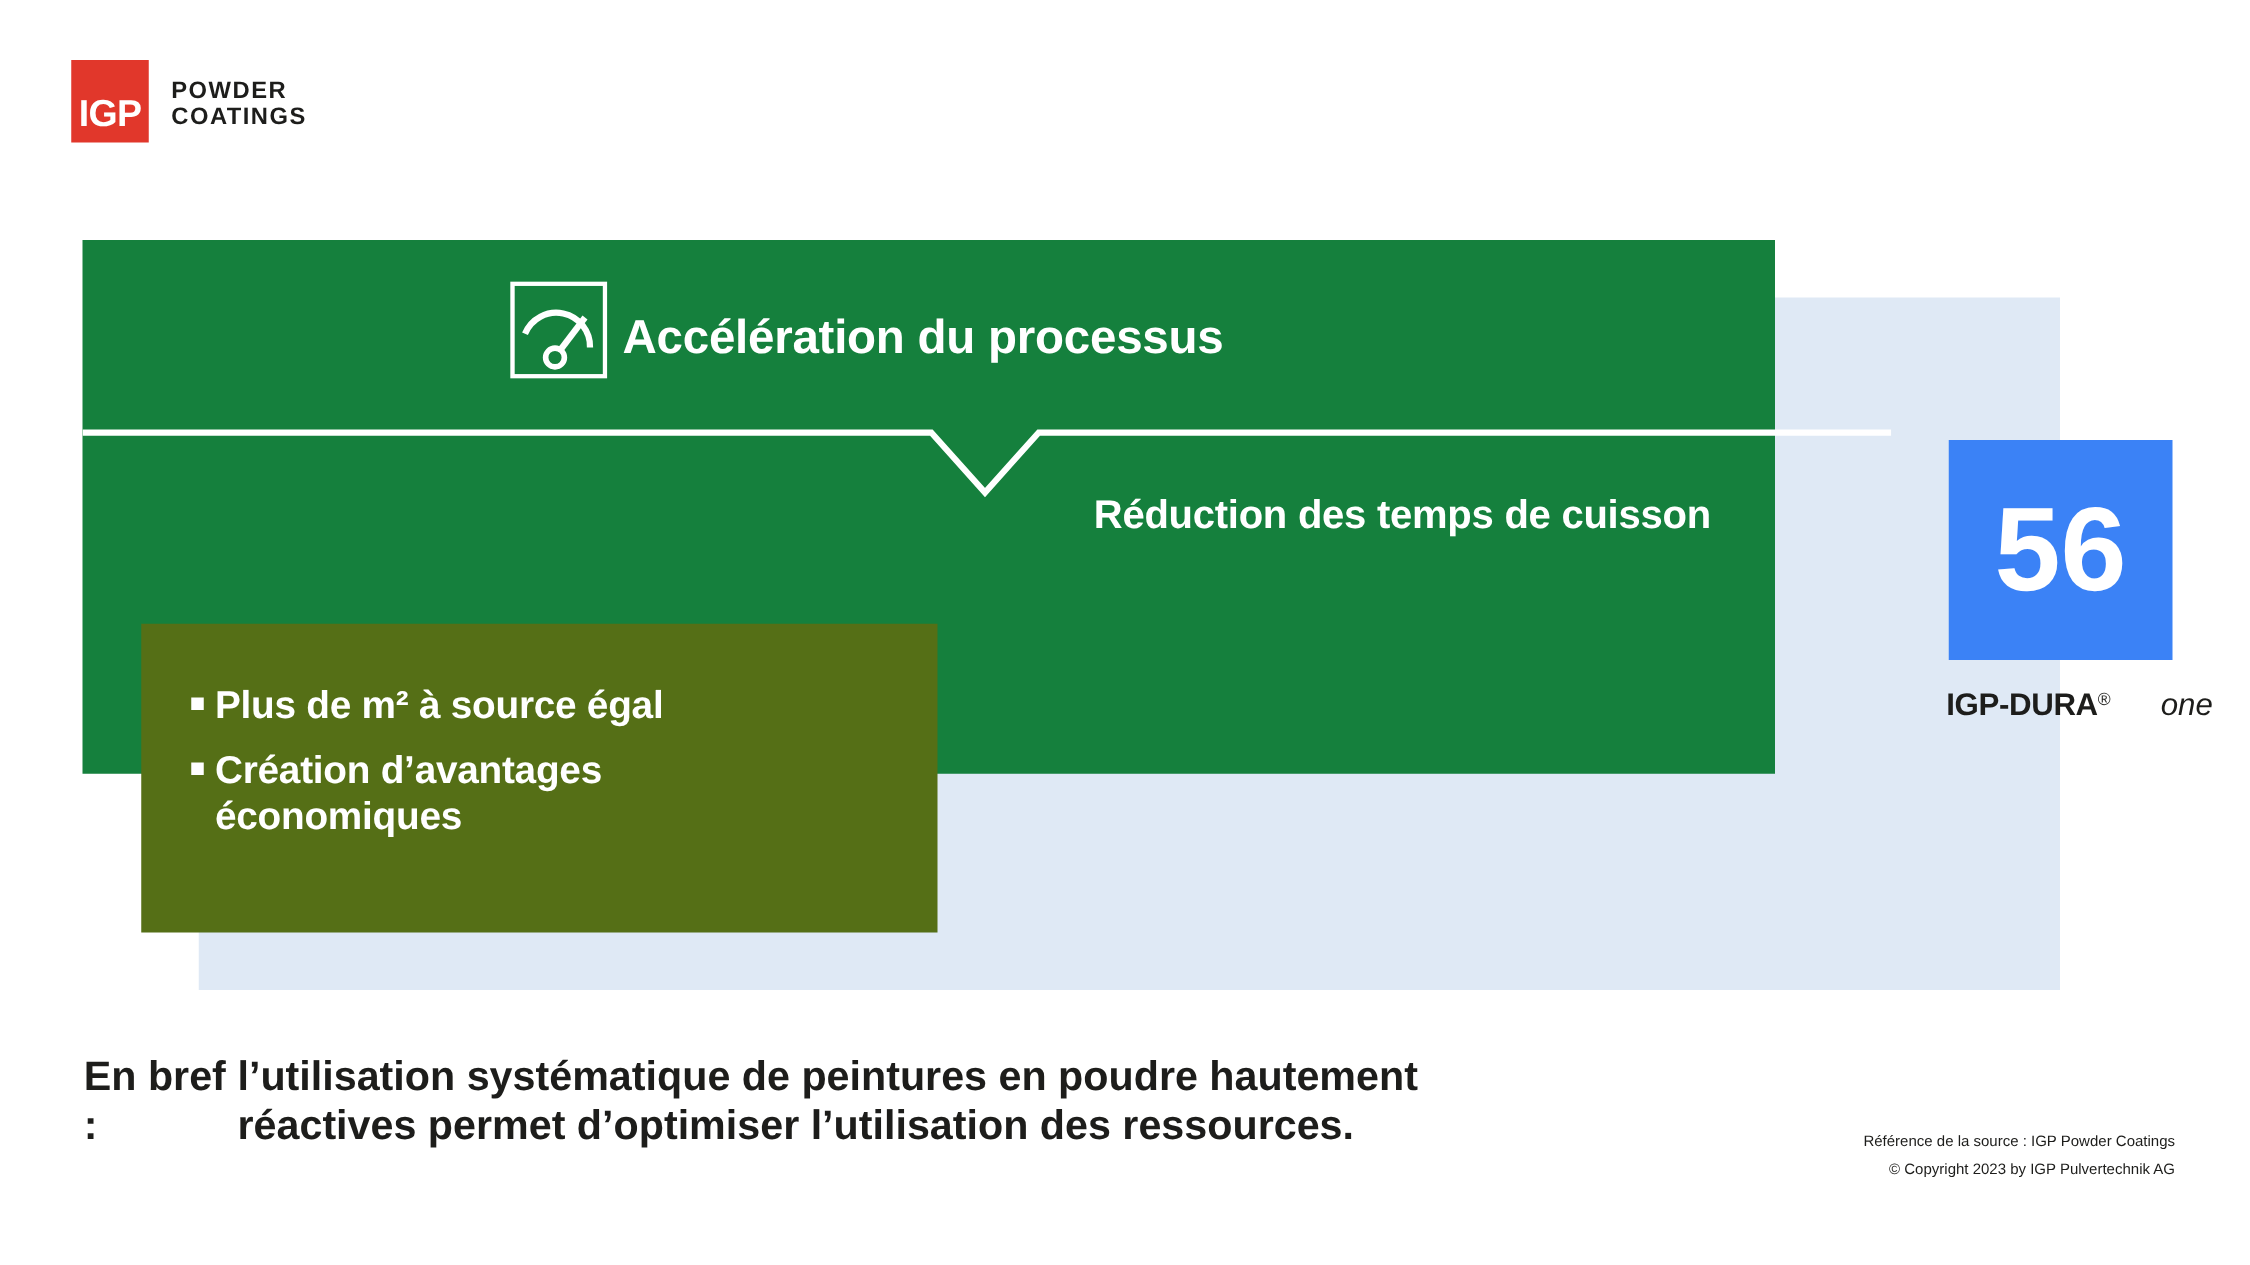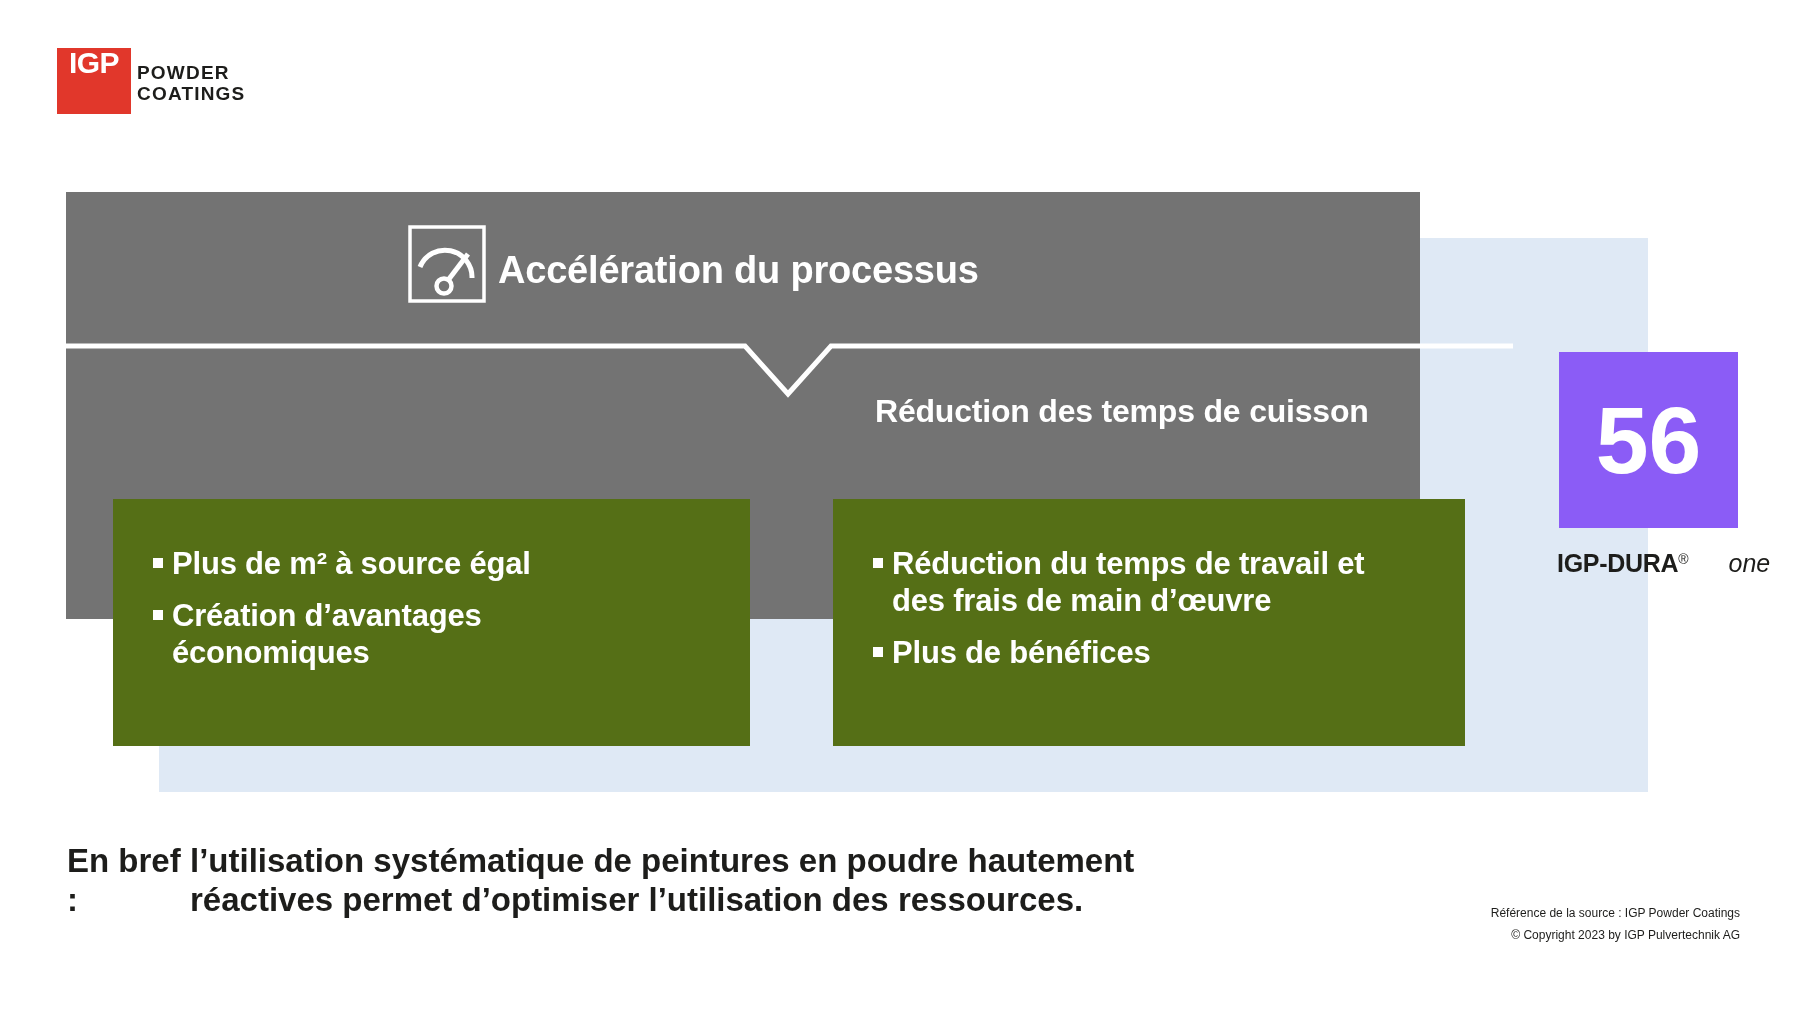--- a/index.html
+++ b/index.html
@@ -2,51 +2,51 @@
 <html><head>
 <meta charset="utf-8">
 <style>
   html,body{margin:0;padding:0;background:#ffffff;}
   .stage{
     position:relative;width:1800px;height:1012px;background:#ffffff;overflow:hidden;
     font-family:"Liberation Sans", sans-serif;color:#1D1D1B;
   }
   
   .logo-mark{
-    position:absolute;left:57px;top:48px;width:74px;height:66px;background:#E1372B;
-    display:flex;align-items:flex-start;justify-content:center;
+    position:absolute;left:57px;top:48px;width:62px;height:66px;background:#E1372B;
+    display:flex;align-items:flex-end;justify-content:center;
   }
   .logo-mark span{color:#fff;font-weight:700;font-size:30px;line-height:1;padding-bottom:7px;letter-spacing:-0.5px;}
   .logo-text{
     position:absolute;left:137px;top:62px;font-size:19px;line-height:21px;
     font-weight:600;letter-spacing:1.2px;color:#1D1D1B;
   }
   
   .bluepanel{position:absolute;left:159px;top:238px;width:1489px;height:554px;background:#DFE9F5;}
   
-  .banner{position:absolute;left:66px;top:192px;width:1354px;height:427px;background:#737373;text-decoration:underline;}
+  .banner{position:absolute;left:66px;top:192px;width:1354px;height:427px;background:#15803d;text-decoration:underline;}
   .divider{position:absolute;left:0;top:0;}
   .gauge{position:absolute;left:342px;top:33px;width:78px;height:78px;display:block;}
   .banner-title{
     position:absolute;left:432px;top:56px;margin:0;color:#fff;font-weight:700;
     font-size:38px;line-height:44px;letter-spacing:-0.2px;
   }
   .col-head{position:absolute;top:200px;color:#fff;font-weight:700;font-size:32px;line-height:38px;letter-spacing:-0.2px;}
   .col-head.left{left:97px;}
   .col-head.right{left:809px;}
   
   .darkbox{position:absolute;top:499px;height:247px;background:#556F16;box-sizing:border-box;padding:46px 28px 0 40px;}
   .darkbox.left{left:113px;width:637px;}
   .darkbox.right{left:833px;width:632px;}
   .bullet-item{display:flex;margin-bottom:15px;}
   .bullet-sq{flex:0 0 auto;width:10px;height:10px;background:#fff;margin:13px 9px 0 0;}
   .bullet-text{color:#fff;font-weight:700;font-size:31px;line-height:37px;letter-spacing:-0.2px;}
   
   .bluesquare{
-    position:absolute;left:1559px;top:352px;width:179px;height:176px;background:#8b5cf6;
+    position:absolute;left:1559px;top:352px;width:179px;height:176px;background:#3b82f6;
     display:flex;align-items:center;justify-content:center;
   }
   .bluesquare span{color:#fff;font-weight:700;font-size:95px;line-height:1;}
   .product-name{position:absolute;left:1557px;top:544px;font-size:25px;line-height:30px;white-space:nowrap;}
   .product-name .pn-bold{font-weight:700;letter-spacing:-0.3px;margin-top:19px;}
   .product-name .pn-reg{font-size:14px;vertical-align:8px;font-weight:400;}
   .product-name .pn-italic{font-style:italic;font-weight:400;margin-left:40px;}
   
   .enbref{position:absolute;left:67px;top:841px;display:flex;}
   .enbref-label{width:123px;flex:0 0 auto;font-weight:700;font-size:33px;line-height:39px;}
@@ -98,35 +98,20 @@
     </div>
     <div class="bullet-item">
       <span class="bullet-sq"></span>
       <div class="bullet-text">
         <div>Création d’avantages</div>
         <div>économiques</div>
       </div>
     </div>
   </div>
 
-  <div class="darkbox right">
-    <div class="bullet-item">
-      <span class="bullet-sq"></span>
-      <div class="bullet-text">
-        <div>Réduction du temps de travail et</div>
-        <div>des frais de main d’œuvre</div>
-      </div>
-    </div>
-    <div class="bullet-item">
-      <span class="bullet-sq"></span>
-      <div class="bullet-text">
-        <div>Plus de bénéfices</div>
-      </div>
-    </div>
-  </div>
 
   <div class="bluesquare">
     <span>56</span>
   </div>
   <div class="product-name"><span class="pn-bold">IGP-DURA</span><span class="pn-reg">®</span><span class="pn-italic">one</span></div>
 
   <div class="enbref">
     <div class="enbref-label">En bref :</div>
     <div class="enbref-lines">
       <div>l’utilisation systématique de peintures en poudre hautement</div>

